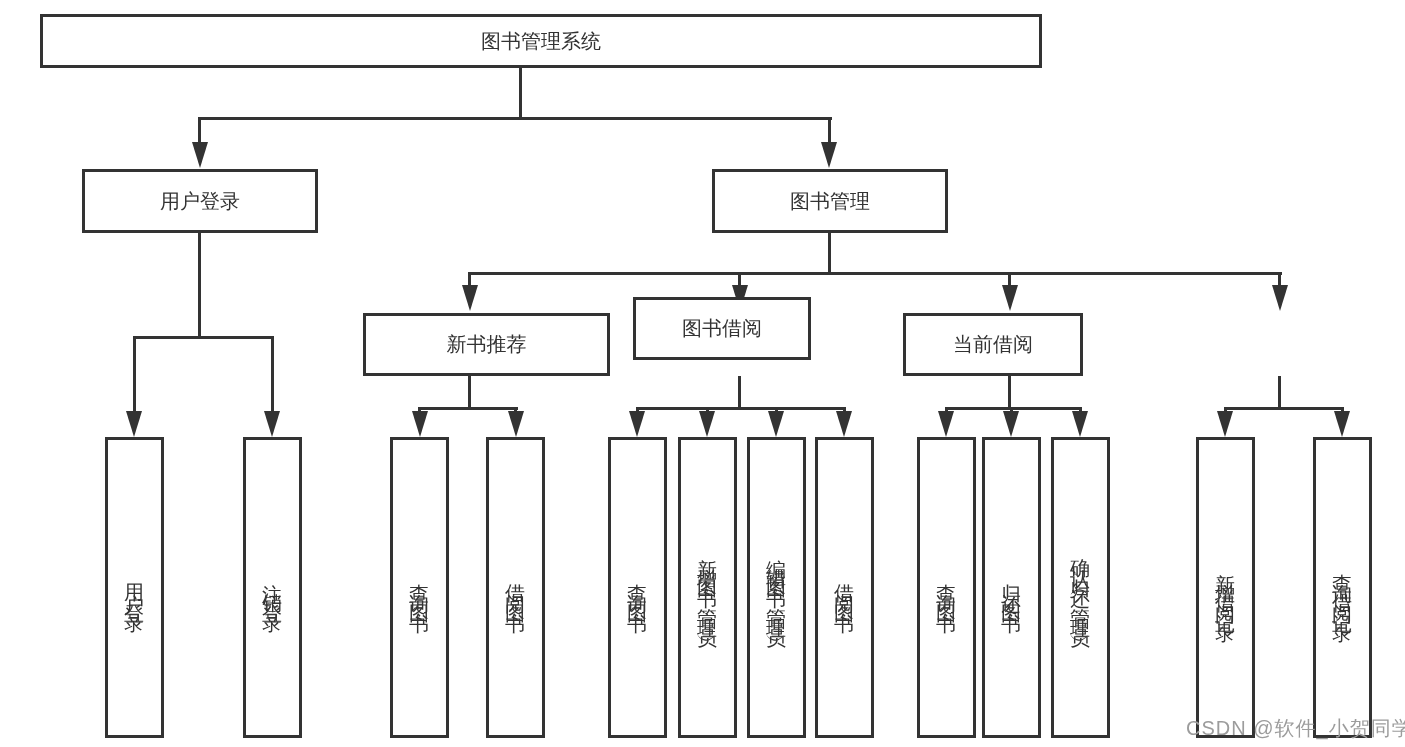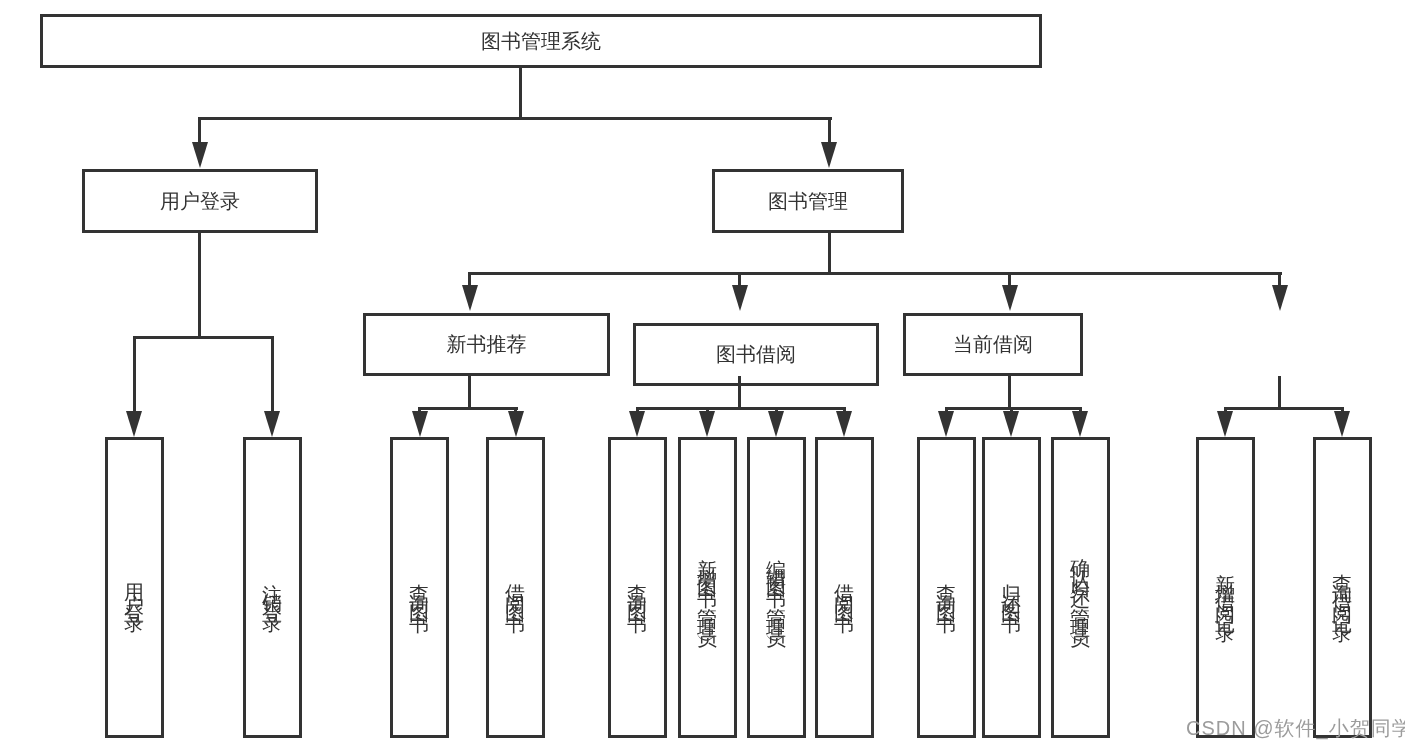--- a/index.html
+++ b/index.html
@@ -70,21 +70,21 @@
   <div class="cl v" style="left:519px; top:68px; height:50px;"></div>
   <div class="cl h" style="left:198px; top:117px; width:634px;"></div>
   <div class="cl v" style="left:198px; top:117px; height:27px;"></div>
   <div class="ah" style="left:192px; top:142px;"></div>
   <div class="cl v" style="left:828px; top:117px; height:27px;"></div>
   <div class="ah" style="left:821px; top:142px;"></div>
 
   <div class="node" style="left:82px; top:169px; width:236px; height:64px;">
     <span class="hlabel">用户登录</span>
   </div>
-  <div class="node" style="left:712px; top:169px; width:192px; height:64px;text-align:center;">
+  <div class="node" style="left:712px; top:169px; width:236px; height:64px;text-align:center;">
     <span class="hlabel">图书管理</span>
   </div>
 
   <div class="cl v" style="left:198px; top:233px; height:104px;"></div>
   <div class="cl h" style="left:133px; top:336px; width:141px;"></div>
   <div class="cl v" style="left:133px; top:336px; height:76px;"></div>
   <div class="ah" style="left:126px; top:411px;"></div>
   <div class="cl v" style="left:271px; top:336px; height:76px;"></div>
   <div class="ah" style="left:264px; top:411px;"></div>
 
@@ -95,21 +95,21 @@
   <div class="cl v" style="left:738px; top:272px; height:16px;"></div>
   <div class="ah" style="left:732px; top:285px;"></div>
   <div class="cl v" style="left:1008px; top:272px; height:16px;"></div>
   <div class="ah" style="left:1002px; top:285px;"></div>
   <div class="cl v" style="left:1278px; top:272px; height:16px;"></div>
   <div class="ah" style="left:1272px; top:285px;"></div>
 
   <div class="node" style="left:363px; top:313px; width:247px; height:63px;">
     <span class="hlabel">新书推荐</span>
   </div>
-  <div class="node" style="left:633px; top:323px; width:246px; height:63px;">
+  <div class="node" style="left:633px; top:297px; width:178px; height:63px;">
     <span class="hlabel">图书借阅</span>
   </div>
   <div class="node" style="left:903px; top:313px; width:180px; height:63px;">
     <span class="hlabel">当前借阅</span>
   </div>
 
   <div class="cl v" style="left:468px; top:376px; height:33px;"></div>
   <div class="cl h" style="left:418px; top:407px; width:100px;"></div>
   <div class="cl v" style="left:418px; top:407px; height:7px;"></div>
   <div class="ah" style="left:412px; top:411px;"></div>

